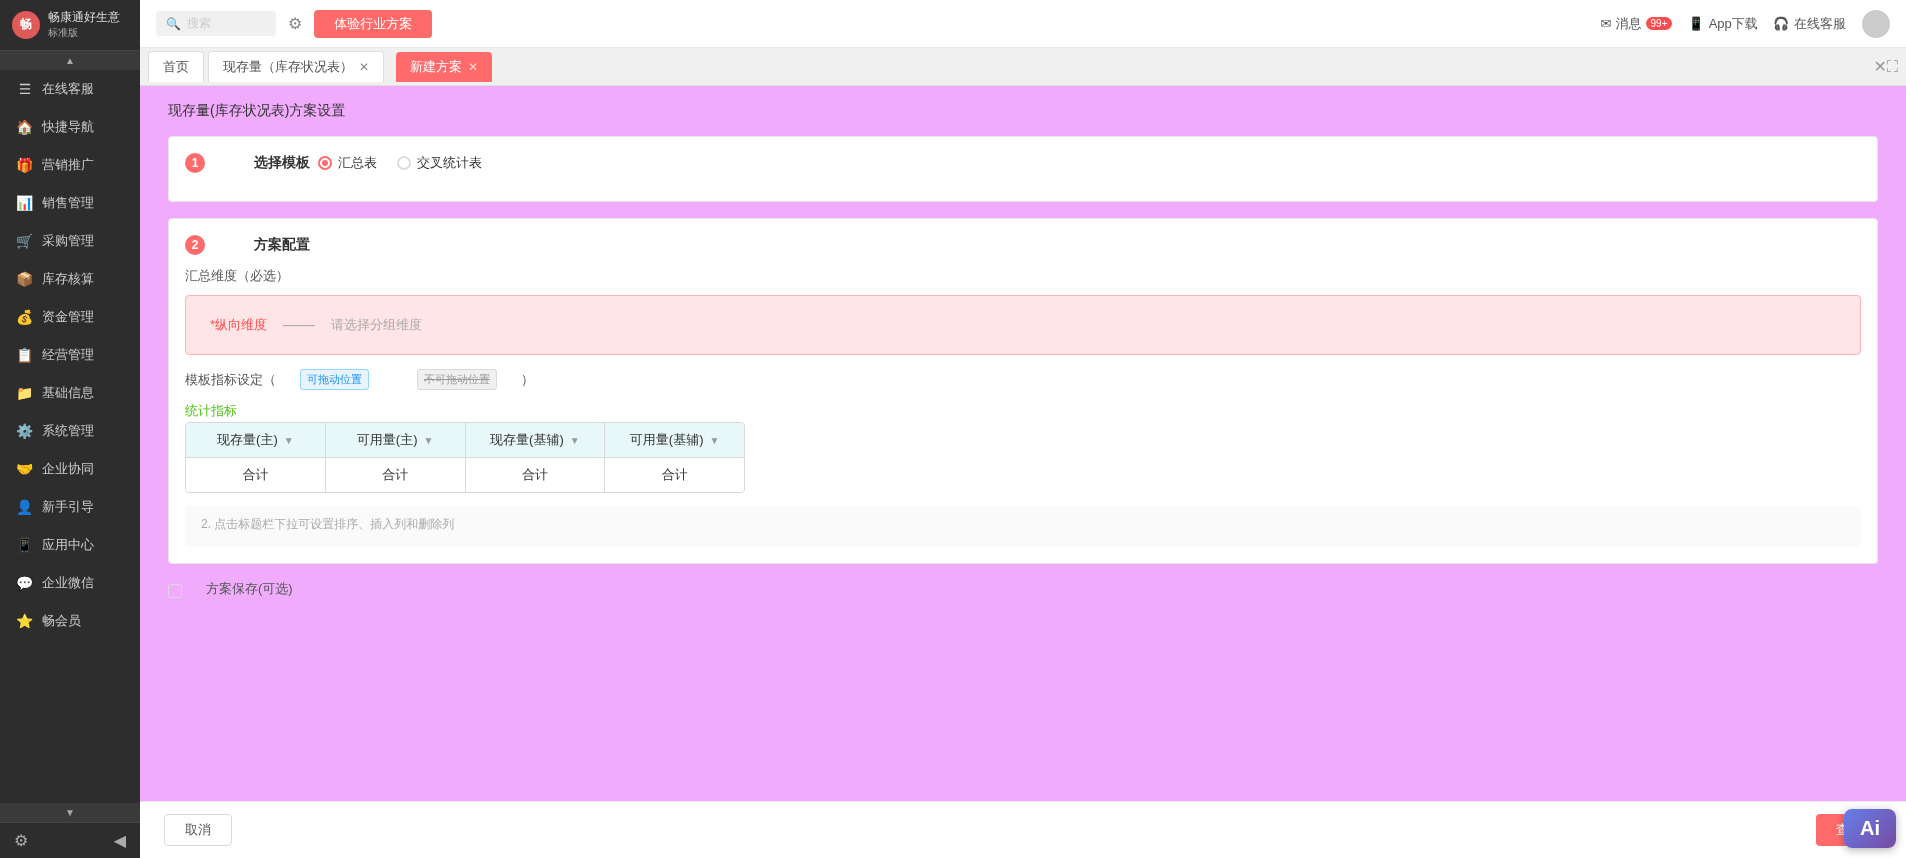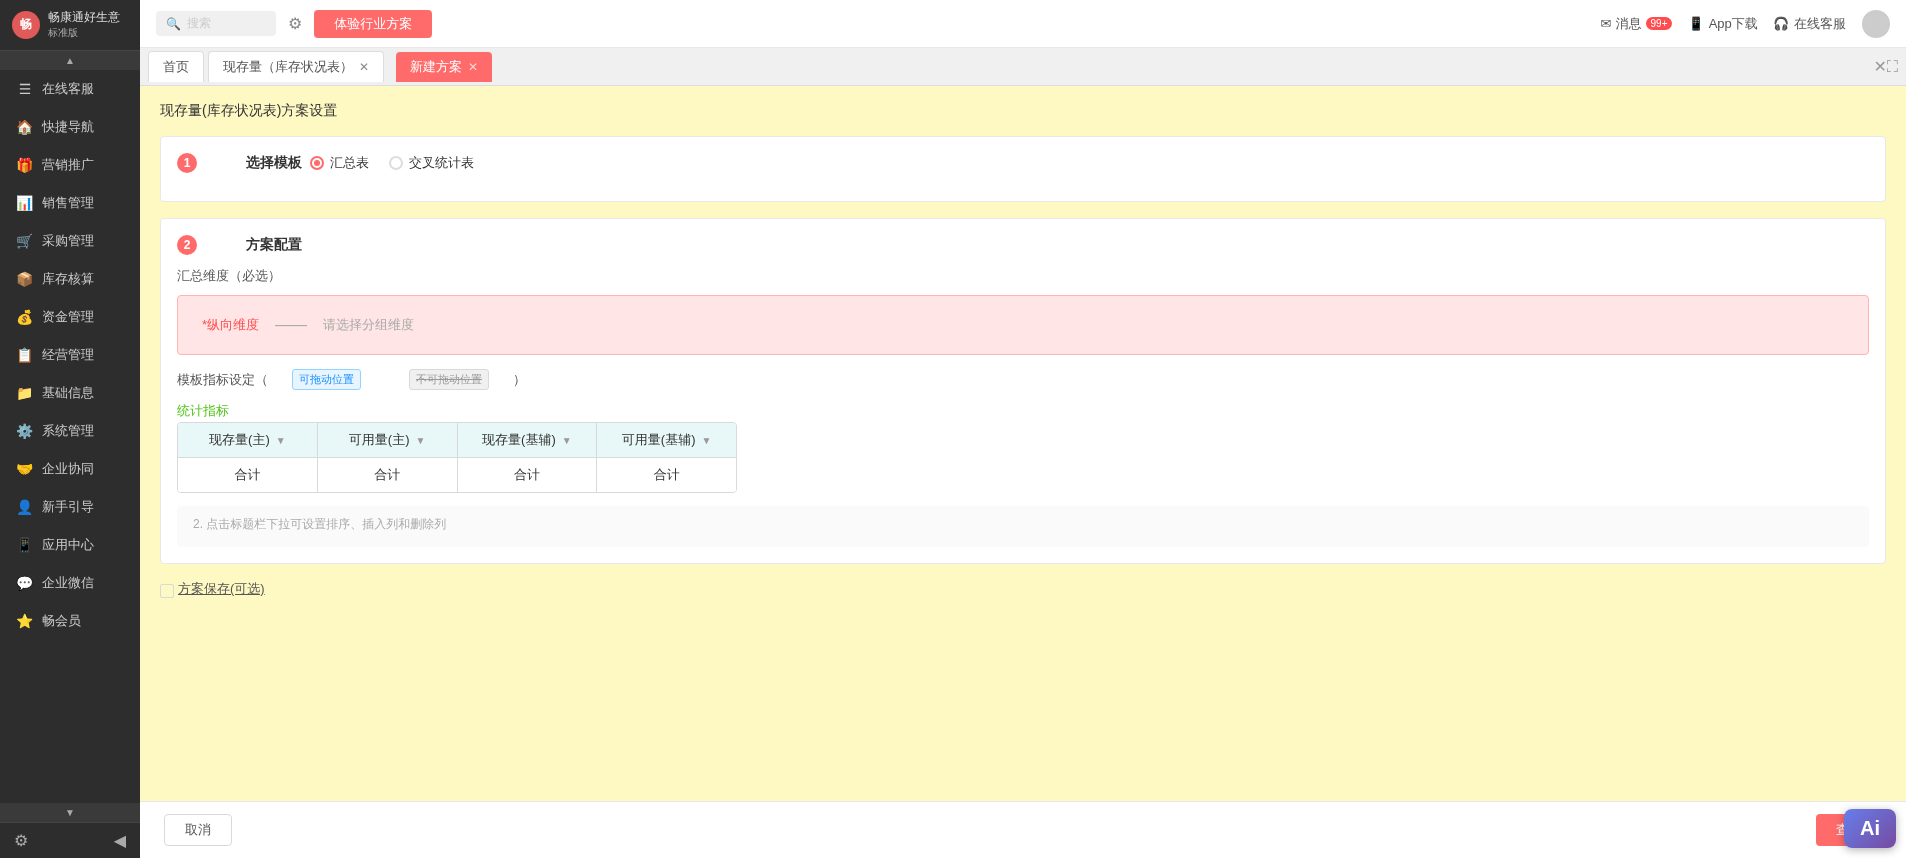--- a/index.html
+++ b/index.html
@@ -117,21 +117,21 @@
       border-radius: 4px 4px 0 0;
     }
     .tab.active {
       background: #ff6b6b;
       color: white;
     }
     .tab.plain { background: white; border: 1px solid #ddd; border-bottom: none; }
     .tab-close { font-size: 12px; cursor: pointer; opacity: 0.7; }
 
     
-    .content-area { flex: 1; overflow-y: auto; background: #fef9c3; padding: 16px 20px; }
+    .content-area { flex: 1; overflow-y: auto; background: #f0abfc; padding: 16px 28px; }
 
     .page-title { font-size: 14px; color: #333; margin-bottom: 16px; }
 
     
     .section { background: #fff; border: 1px solid #e8e8e8; border-radius: 4px; padding: 16px; margin-bottom: 16px; }
     .section-header { display: flex; align-items: center; gap: 8px; margin-bottom: 12px; }
     .step-badge {
       background: #ff6b6b;
       color: white;
       border-radius: 50%;
@@ -213,21 +213,21 @@
     }
     .stats-cell:last-child { border-right: none; }
     .stats-cell-dropdown { display: flex; align-items: center; gap: 6px; cursor: pointer; }
     .chevron-down { font-size: 10px; color: #999; }
 
     
     .tips { background: #fafafa; border-radius: 4px; padding: 10px 16px; margin-top: 10px; }
     .tip-item { color: #aaa; font-size: 12px; margin-bottom: 4px; }
 
     
-    .save-option { display: flex; align-items: flex-end; gap: 4px; font-size: 13px; color: #555; margin-top: 12px; text-decoration: underline; }
+    .save-option { display: flex; align-items: flex-end; gap: 24px; font-size: 13px; color: #555; margin-top: 12px; }
     .checkbox {
       width: 14px; height: 14px; border: 1px solid #d9d9d9;
       border-radius: 2px; cursor: pointer; display: inline-block;
     }
 
     
     .bottom-bar {
       background: #fff;
       border-top: 1px solid #e8e8e8;
       padding: 12px 24px;

